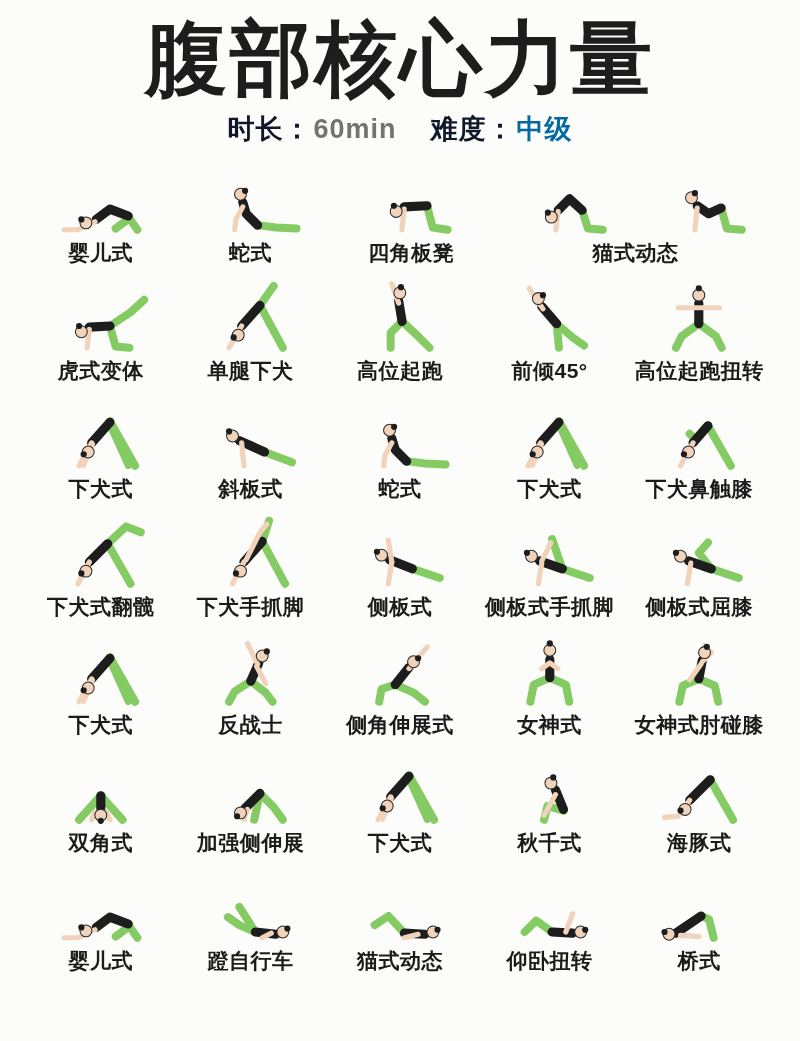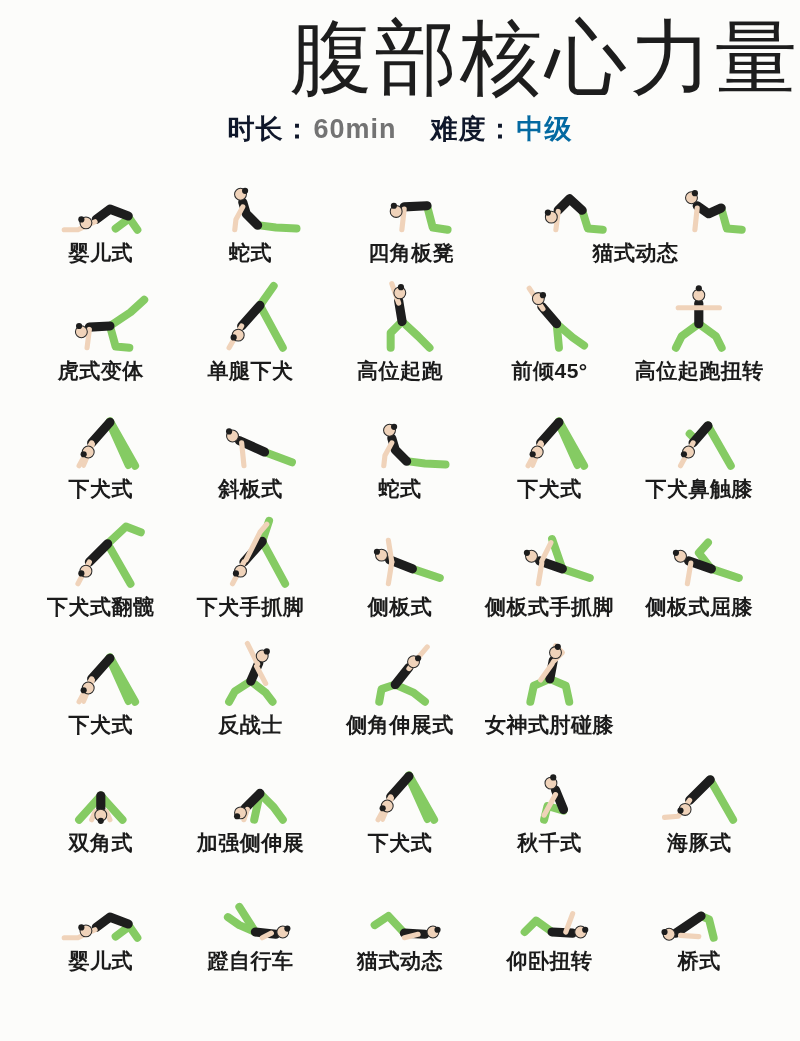--- a/index.html
+++ b/index.html
@@ -6,23 +6,23 @@
   html,body { margin:0; padding:0; }
   body {
     width:800px; height:1041px;
     background:#fcfcfa;
     font-family:"Liberation Sans", sans-serif;
     overflow:hidden;
   }
   .poster { width:800px; height:1041px; padding-top:14px; }
 
   .title {
-    margin:0; text-align:right;
+    margin:0; text-align:center;
     font-family:"DejaVu Serif", serif;
-    font-weight:400; font-size:82px; line-height:1.08;
+    font-weight:700; font-size:82px; line-height:1.08;
     letter-spacing:3px; color:#1d1d1d;
   }
 
   .meta {
     margin-top:8px; text-align:center;
     font-size:27px; font-weight:bold; color:#262626;
     letter-spacing:1px;
   }
   .m-label { color:#0f172a; }
   .m-label.second { margin-left:34px;margin-top:43px; }
@@ -315,20 +315,31 @@
           <polyline points="46,46 62,53 72,61" fill="none" stroke="#85cb63" stroke-width="7" stroke-linecap="round" stroke-linejoin="round"></polyline>
           <polyline points="46,46 58,31" fill="none" stroke="#1d1d1d" stroke-width="8" stroke-linecap="round" stroke-linejoin="round"></polyline>
           <polyline points="58,32 74,13" fill="none" stroke="#f0d3ba" stroke-width="4.5" stroke-linecap="round" stroke-linejoin="round"></polyline>
           <circle cx="62" cy="26" r="5.2" fill="#f0d3ba" stroke="#2a2a2a" stroke-width="0.9"></circle>
           <circle cx="66" cy="23" r="2.7" fill="#1d1d1d"></circle>
         </svg>
       <div class="pose-label">侧角伸展式</div>
     </div>
     <div class="cell">
       <svg class="fig" viewBox="0 0 100 70">
+          <polyline points="50,40 36,46 33,61" fill="none" stroke="#85cb63" stroke-width="7" stroke-linecap="round" stroke-linejoin="round"></polyline>
+          <polyline points="50,40 64,46 67,61" fill="none" stroke="#85cb63" stroke-width="7" stroke-linecap="round" stroke-linejoin="round"></polyline>
+          <polyline points="50,40 50,24" fill="none" stroke="#1d1d1d" stroke-width="8" stroke-linecap="round" stroke-linejoin="round"></polyline>
+          <polyline points="43,32 50,27 57,32" fill="none" stroke="#f0d3ba" stroke-width="4.5" stroke-linecap="round" stroke-linejoin="round"></polyline>
+          <circle cx="50" cy="16" r="5.2" fill="#f0d3ba" stroke="#2a2a2a" stroke-width="0.9"></circle>
+          <circle cx="50" cy="10" r="2.7" fill="#1d1d1d"></circle>
+        </svg>
+      <div class="pose-label">女神式</div>
+    </div>
+    <div class="cell">
+      <svg class="fig" viewBox="0 0 100 70">
           <polyline points="50,41 36,47 33,61" fill="none" stroke="#85cb63" stroke-width="7" stroke-linecap="round" stroke-linejoin="round"></polyline>
           <polyline points="50,41 64,47 67,61" fill="none" stroke="#85cb63" stroke-width="7" stroke-linecap="round" stroke-linejoin="round"></polyline>
           <polyline points="50,41 53,25" fill="none" stroke="#1d1d1d" stroke-width="8" stroke-linecap="round" stroke-linejoin="round"></polyline>
           <polyline points="52,28 42,42" fill="none" stroke="#f0d3ba" stroke-width="4.5" stroke-linecap="round" stroke-linejoin="round"></polyline>
           <polyline points="53,26 61,18 55,12" fill="none" stroke="#f0d3ba" stroke-width="4.5" stroke-linecap="round" stroke-linejoin="round"></polyline>
           <circle cx="55" cy="18" r="5.2" fill="#f0d3ba" stroke="#2a2a2a" stroke-width="0.9"></circle>
           <circle cx="57" cy="13" r="2.7" fill="#1d1d1d"></circle>
         </svg>
       <div class="pose-label">女神式肘碰膝</div>
     </div>

